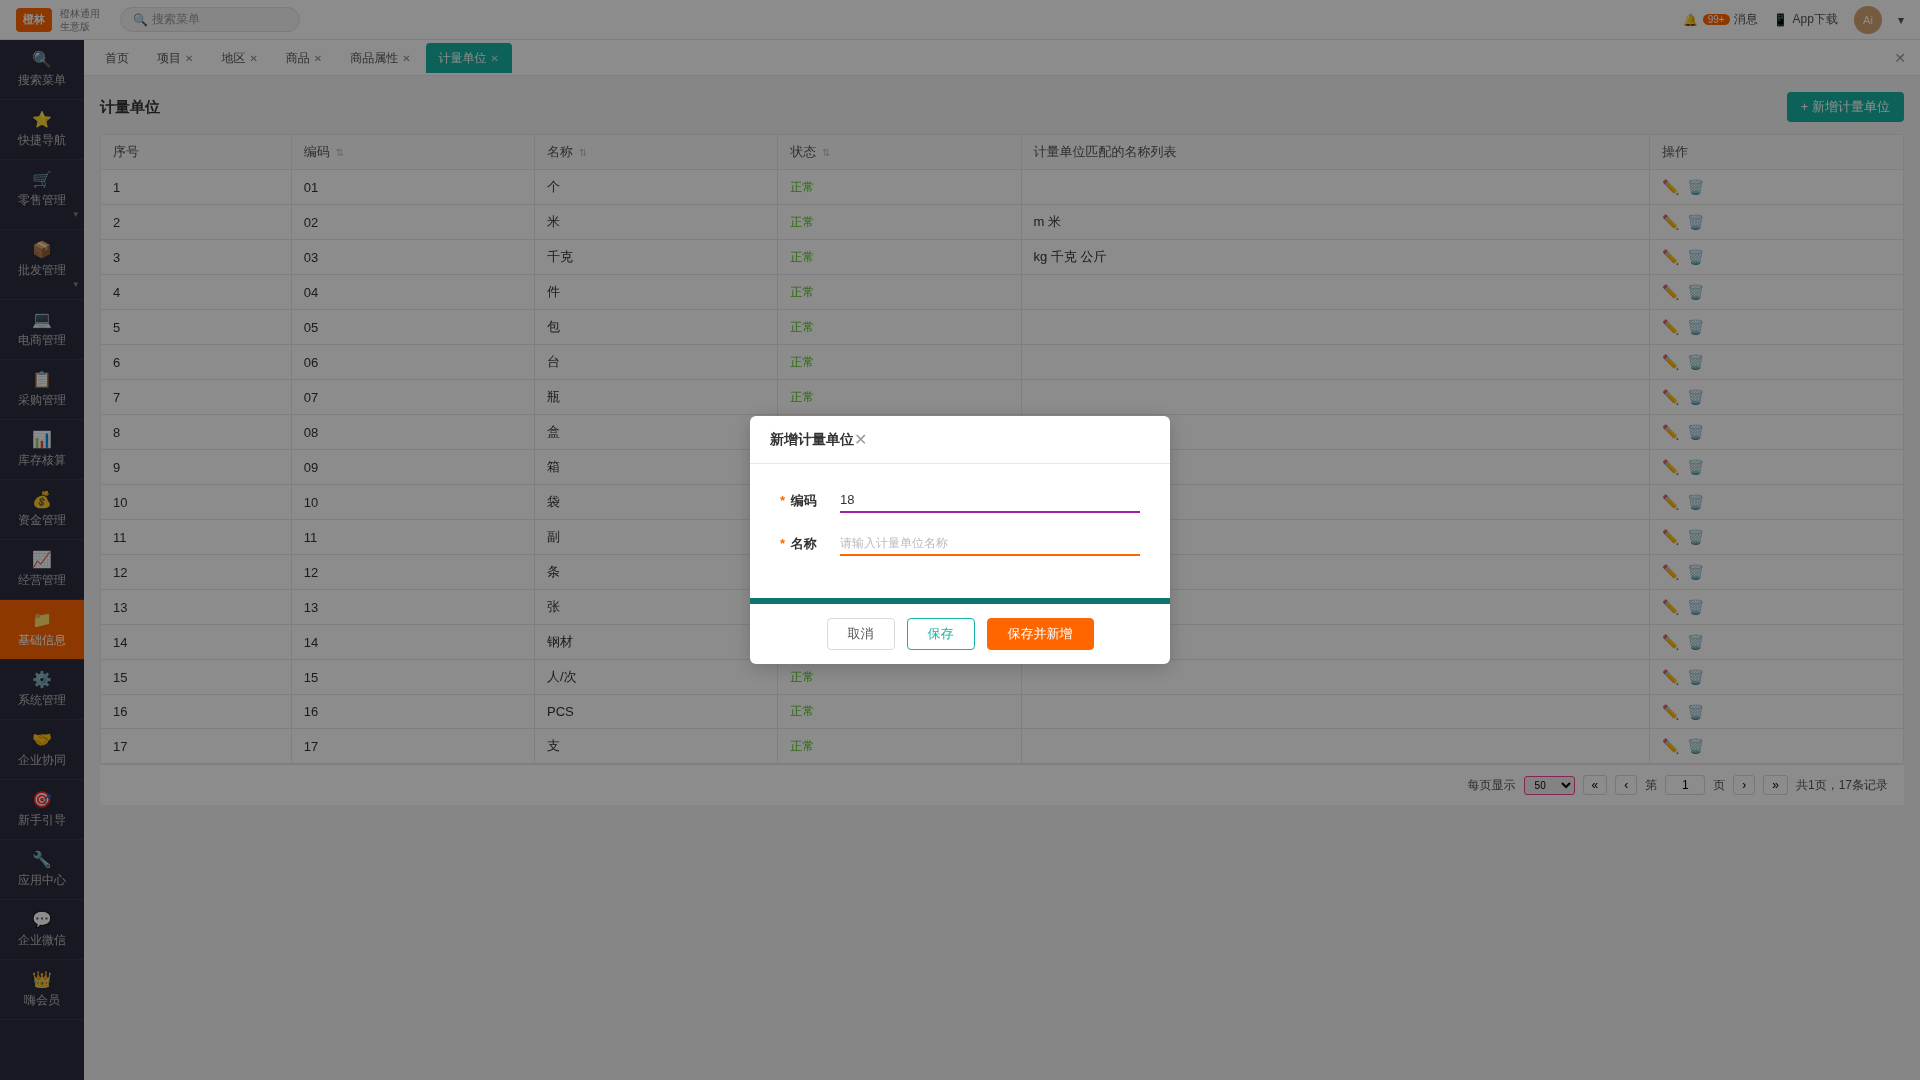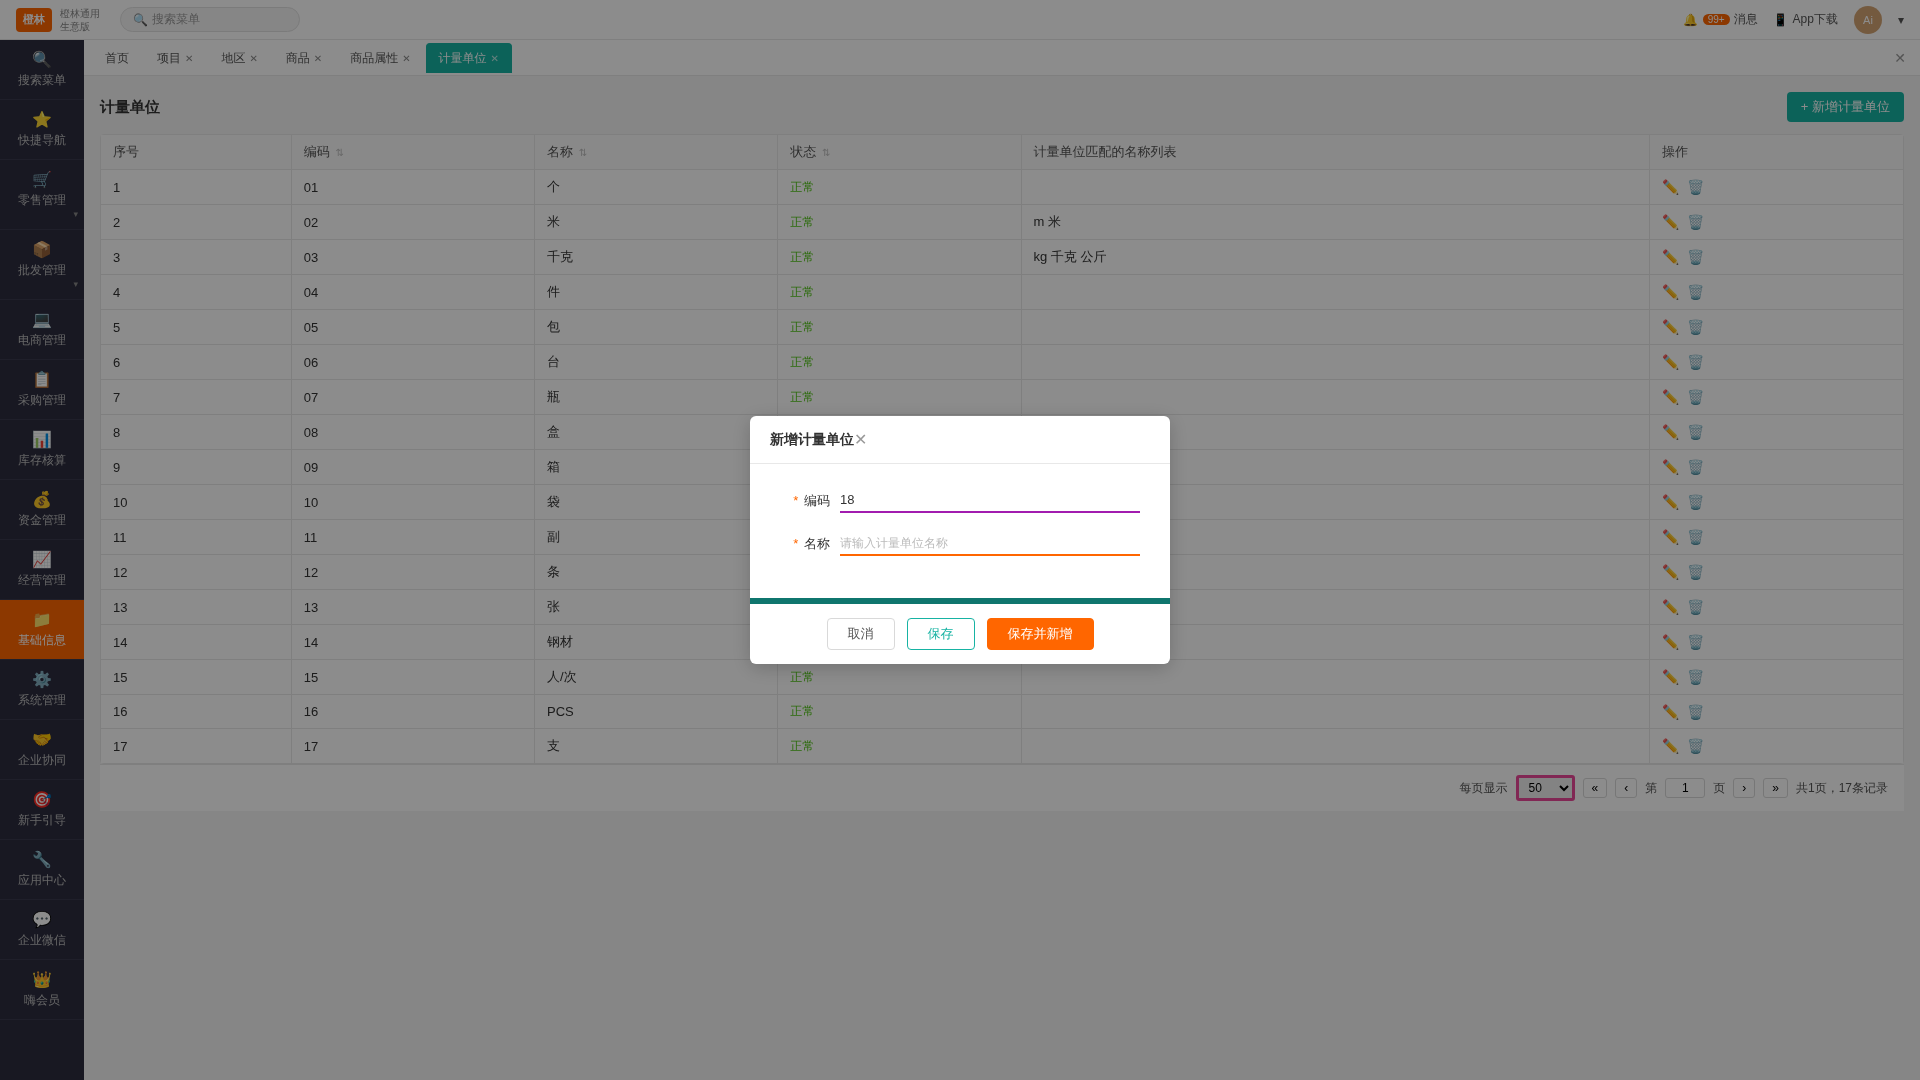--- a/index.html
+++ b/index.html
@@ -224,24 +224,24 @@
       align-items: center;
       justify-content: flex-end;
       gap: 8px;
       padding: 10px 16px;
       background: #fff;
       border-top: 1px solid #e8e8e8;
       font-size: 12px;
       color: #555;
     }
     .page-size-select {
-      border: 3px solid #ec4899;
+      border: 1px solid #ec4899;
       border-radius: 3px;
       padding: 2px 6px;
-      font-size: 12px;
+      font-size: 10px;
     }
     .page-nav-btn {
       border: 1px solid #d9d9d9;
       background: #fff;
       padding: 2px 8px;
       border-radius: 3px;
       cursor: pointer;
       font-size: 12px;
     }
     .page-nav-btn:disabled { color: #ccc; cursor: default; }
@@ -291,24 +291,24 @@
     .modal-body {
       padding: 24px 30px;
     }
     .form-row {
       display: flex;
       align-items: center;
       margin-bottom: 18px;
     }
     .form-label {
       width: 60px;
-      text-align: right;
       font-size: 13px;
       color: #333;
       padding-right: 10px;
+      font-weight: bold;
     }
     .form-label .required {
       color: #f60;
       margin-right: 2px;
     }
     .form-input {
       flex: 1;
       border: none;
       border-bottom: 2px solid #a21caf;
       padding: 4px 0;

